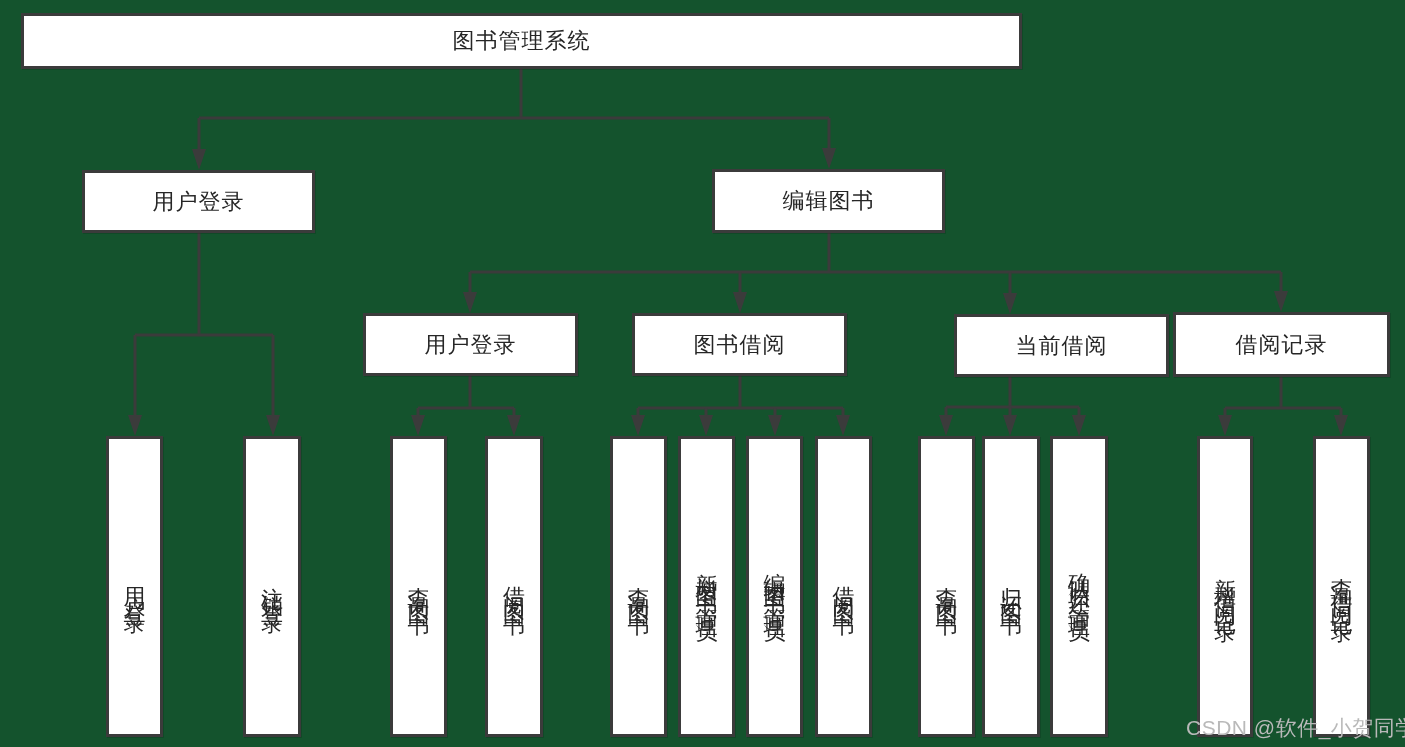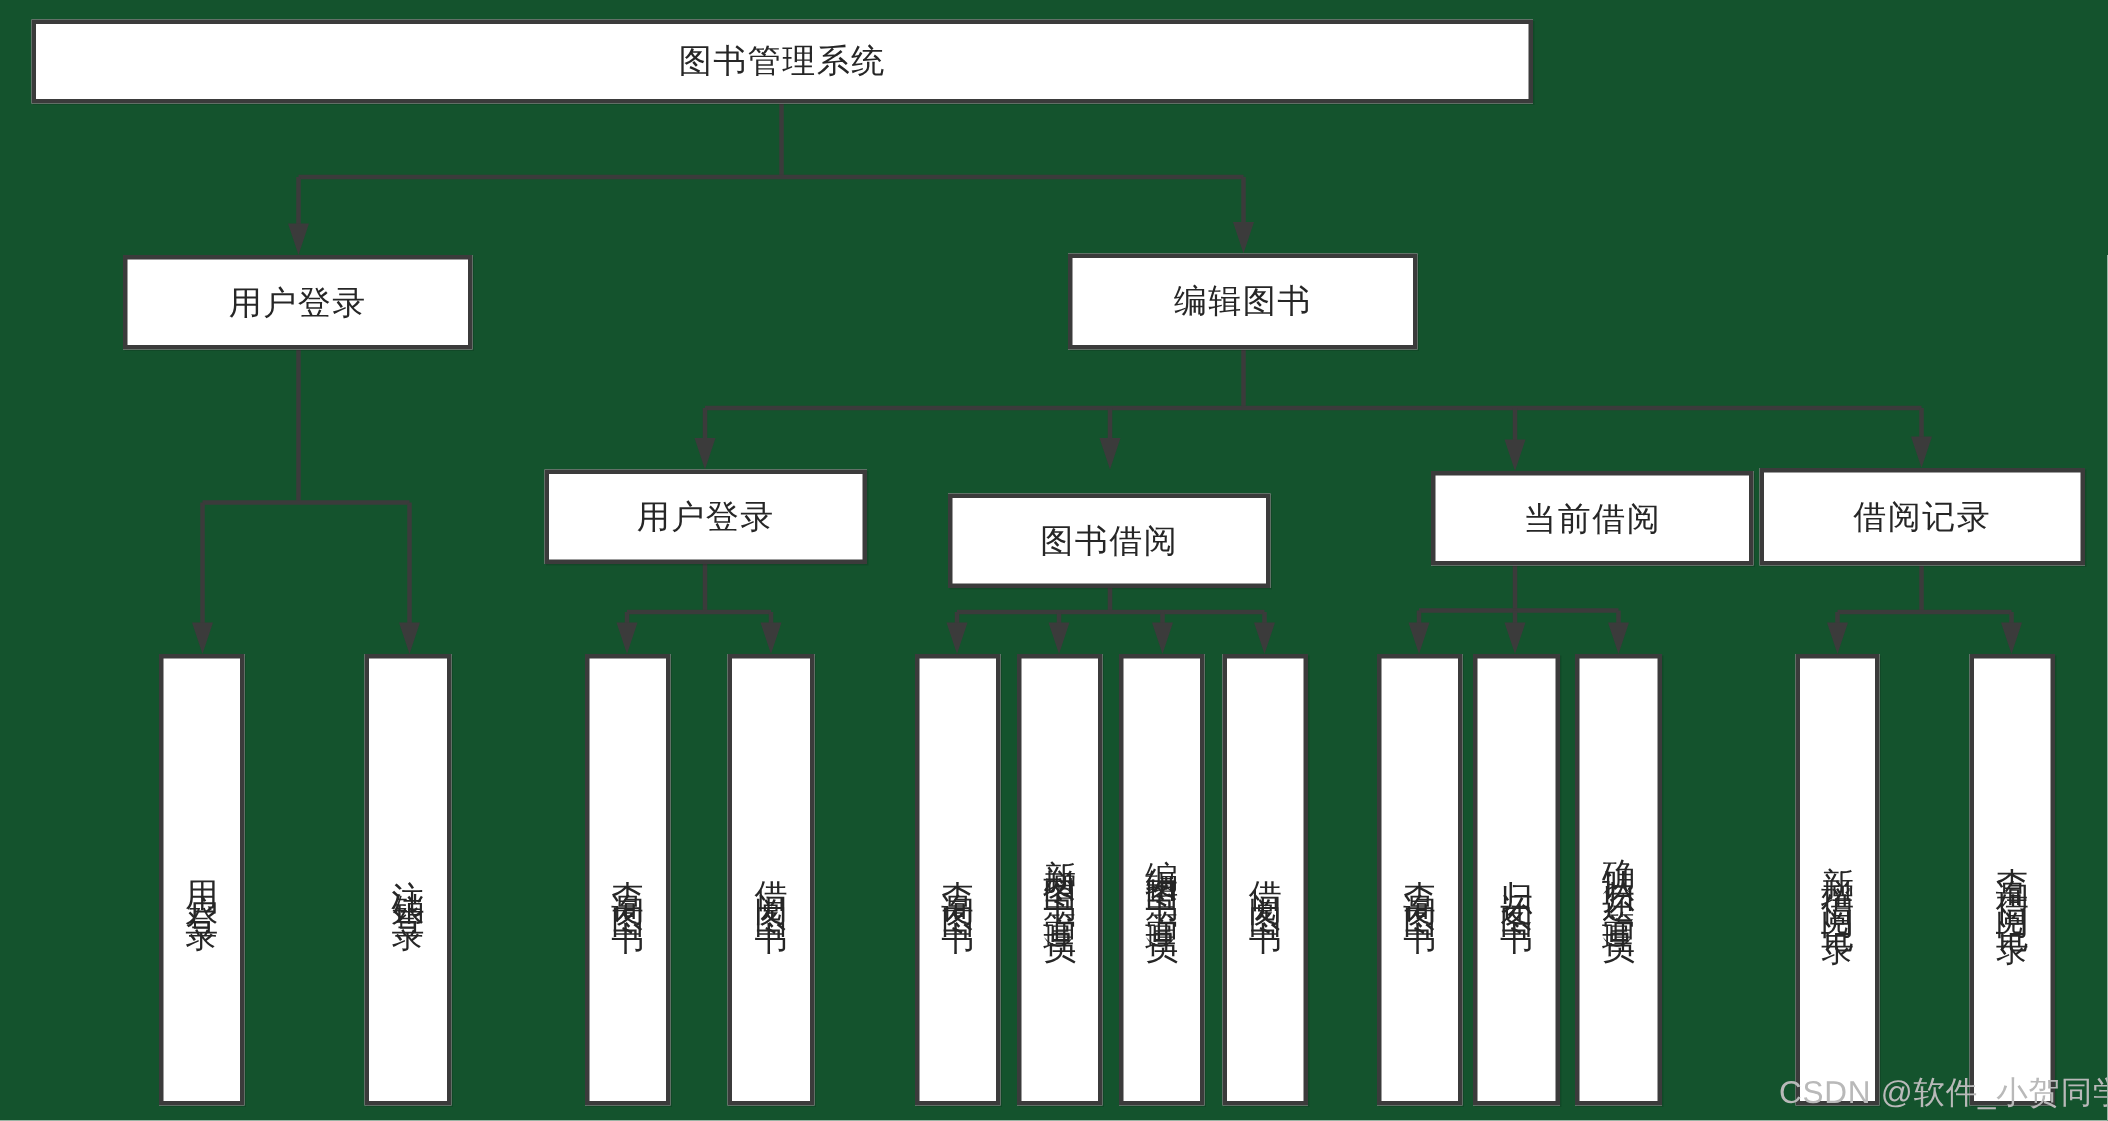--- a/index.html
+++ b/index.html
@@ -124,21 +124,21 @@
       <polygon points="1334,415 1348,415 1341,436"></polygon>
     </g>
   </svg>
 
   <div class="node" style="left:21px; top:13px; width:1001px; height:56px;">图书管理系统</div>
 
   <div class="node" style="left:82px; top:170px; width:233px; height:63px;">用户登录</div>
   <div class="node" style="left:712px; top:169px; width:233px; height:64px;">编辑图书</div>
 
   <div class="node" style="left:363px; top:313px; width:215px; height:63px;">用户登录</div>
-  <div class="node" style="left:632px; top:313px; width:215px; height:63px;margin-top:16px;">图书借阅</div>
+  <div class="node" style="left:632px; top:313px; width:215px; height:63px;">图书借阅</div>
   <div class="node" style="left:954px; top:314px; width:215px; height:63px;">当前借阅</div>
   <div class="node" style="left:1173px; top:312px; width:217px; height:65px;">借阅记录</div>
 
   <div class="node vnode" style="left:106px; top:436px; width:57px; height:301px;">
     <span>用户登录</span>
     </div>
   <div class="node vnode" style="left:243px; top:436px; width:58px; height:301px;">
     <span>注销登录</span>
     </div>
 

